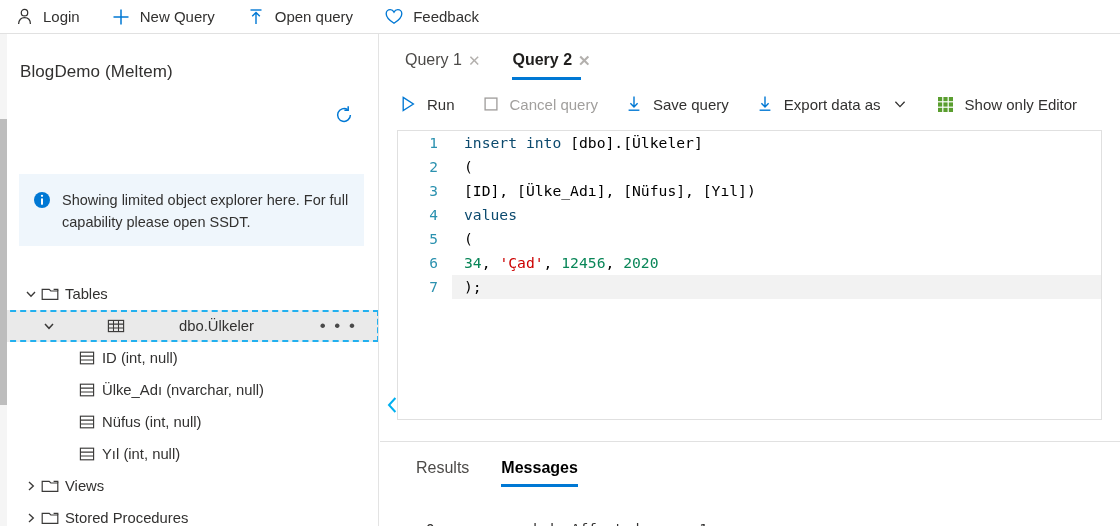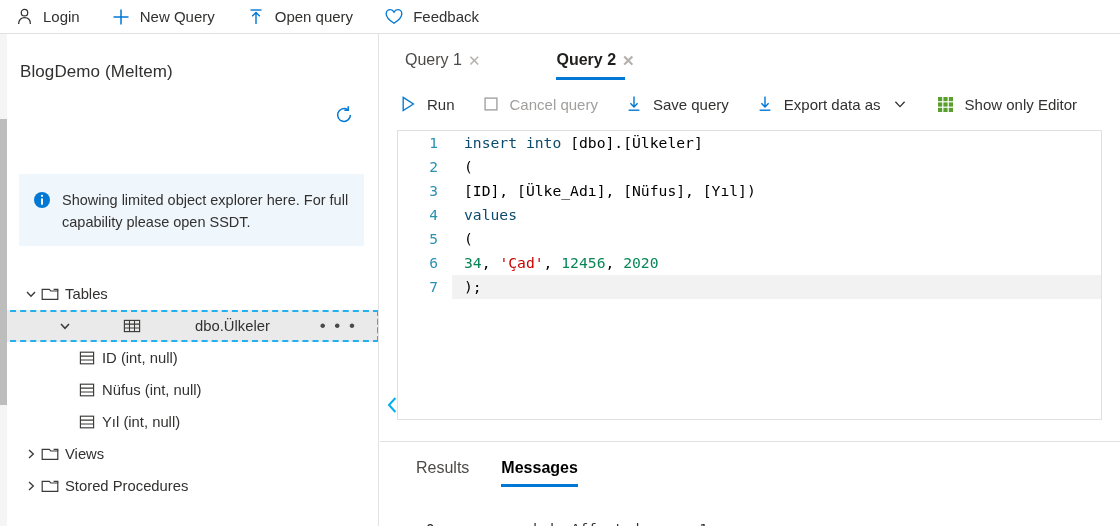--- a/index.html
+++ b/index.html
@@ -62,39 +62,39 @@
   .infobox .iico { flex: 0 0 18px; margin-top: 2px; margin-right: 11px; }
   .infobox .itxt { font-size: 14.5px; line-height: 22px; color: #323130; }
 
   
   .tree { position: absolute; left: 0; top: 244px; width: 379px; }
   .trow {
     display: flex; align-items: center; height: 32px;
     padding-left: 24px; cursor: pointer; font-size: 14.8px; color: #323130;
     position: relative;
   }
-  .trow.indent1 { padding-left: 58px; gap: 48px; }
+  .trow.indent1 { padding-left: 42px; gap: 48px; }
   .trow.indent2 { padding-left: 78px; }
   .trow.selected { background: #eaeaea; outline: 2px dashed #22b0ef; outline-offset: -2px; }
   .chev { width: 17px; flex: 0 0 17px; display: flex; align-items: center; }
   .tico { width: 22px; flex: 0 0 22px; display: flex; align-items: center; }
   .tlbl { margin-left: 2px; white-space: nowrap; }
   .dots {
     position: absolute; right: 22px; top: 0; height: 32px;
     display: flex; align-items: center; font-size: 17px;
     letter-spacing: 2px; color: #4a4a4a; cursor: pointer;
   }
 
   
   .rightpane {
     position: absolute; left: 380px; top: 34px; width: 740px; height: 492px;
     background: #ffffff;
   }
   .tabs {
-    position: absolute; left: 18px; top: 6px; display: flex; align-items: flex-end; gap: 44px;
+    position: absolute; left: 18px; top: 6px; display: flex; align-items: flex-end;
   }
   .tab {
     display: flex; align-items: center; gap: 6px;
     height: 40px; padding: 0 7px 0 7px; margin-right: 18px;
     cursor: pointer; position: relative;
     font-size: 16px; color: #4c4a48;
   }
   .tab.active { color: #201f1e; font-weight: bold; }
   .tab .underline {
     position: absolute; left: 6px; right: 17px; bottom: 0; height: 3px;
@@ -267,20 +267,29 @@
       <div class="trow indent2">
         <span class="tico">
           <svg width="18" height="16" viewBox="0 0 18 16">
             <rect x="2.4" y="2.2" width="13.2" height="11.6" fill="none" stroke="#3b3a39" stroke-width="1.15"></rect>
             <path d="M2.4 6.1 H15.6 M2.4 9.9 H15.6" stroke="#3b3a39" stroke-width="1.05"></path>
           </svg>
         </span>
         <span class="tlbl">ID (int, null)</span>
       </div>
 
+      <div class="trow indent2">
+        <span class="tico">
+          <svg width="18" height="16" viewBox="0 0 18 16">
+            <rect x="2.4" y="2.2" width="13.2" height="11.6" fill="none" stroke="#3b3a39" stroke-width="1.15"></rect>
+            <path d="M2.4 6.1 H15.6 M2.4 9.9 H15.6" stroke="#3b3a39" stroke-width="1.05"></path>
+          </svg>
+        </span>
+        <span class="tlbl">Ülke_Adı (nvarchar, null)</span>
+      </div>
 
       <div class="trow indent2">
         <span class="tico">
           <svg width="18" height="16" viewBox="0 0 18 16">
             <rect x="2.4" y="2.2" width="13.2" height="11.6" fill="none" stroke="#3b3a39" stroke-width="1.15"></rect>
             <path d="M2.4 6.1 H15.6 M2.4 9.9 H15.6" stroke="#3b3a39" stroke-width="1.05"></path>
           </svg>
         </span>
         <span class="tlbl">Nüfus (int, null)</span>
       </div>

